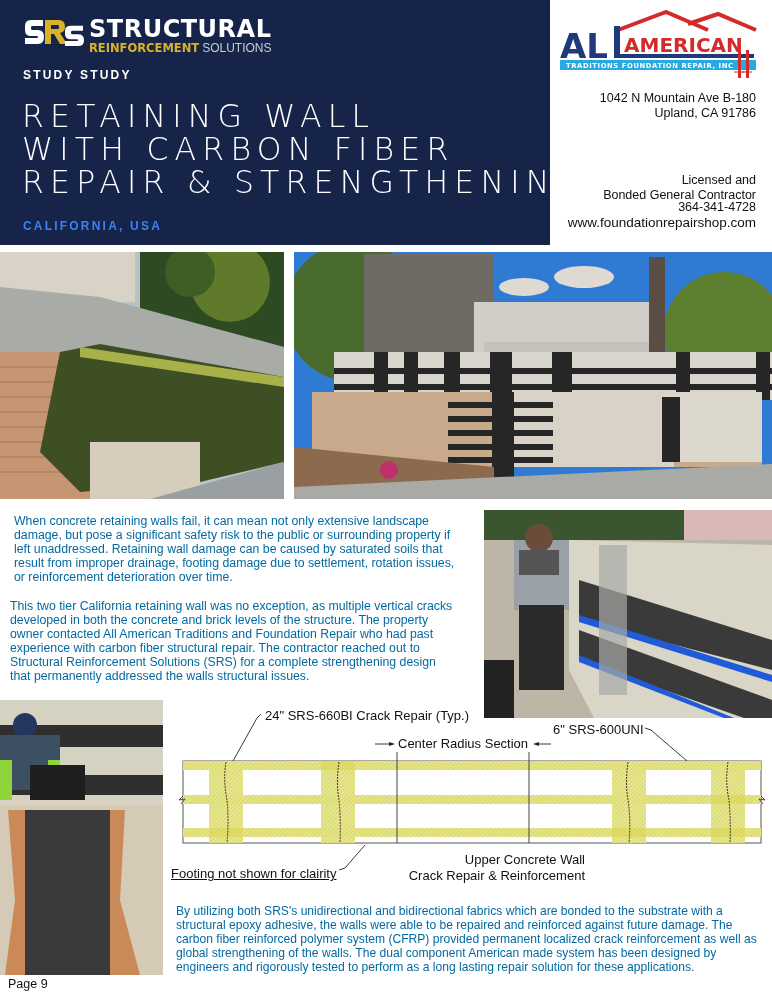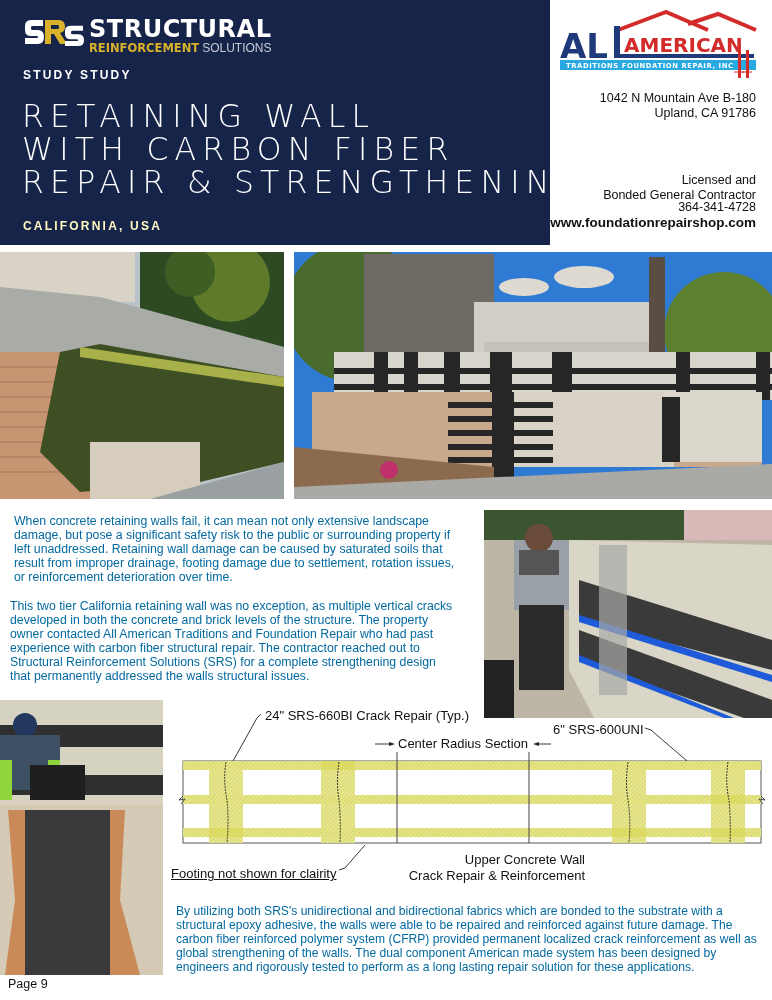--- a/index.html
+++ b/index.html
@@ -15,29 +15,29 @@
   .srs-mark { width: 62px; height: 36px; position: relative; }
   .srs-words { margin-left: 4px; display: flex; flex-direction: column; line-height: 1; }
   .srs-words .w1 { color: #ffffff; font-weight: 900; font-size: 24px; letter-spacing: 0.5px; font-family: "DejaVu Sans", sans-serif; }
   .srs-words .w2 { margin-top: 1px; font-size: 11.5px; }
   .srs-words .w2 .gold { color: #d9b12a; font-weight: 900; font-family: "DejaVu Sans", sans-serif; }
   .srs-words .w2 .light { color: #c9ccd6; font-weight: 400; margin-left: 3px; font-size: 12px; }
 
   .case-study { position: absolute; left: 23px; top: 68px; color: #ffffff; font-size: 12px; font-weight: 700; letter-spacing: 2.2px; }
   .title { position: absolute; left: 22px; top: 100px; color: #ffffff; font-size: 31.5px; font-weight: 300; letter-spacing: 6.2px; line-height: 33px; font-family: "DejaVu Sans", sans-serif; font-weight: 200; }
   .title div { white-space: nowrap; }
-  .location { position: absolute; left: 23px; top: 219px; color: #fef9c3; font-size: 12px; font-weight: 700; letter-spacing: 2.2px; }
+  .location { position: absolute; left: 23px; top: 219px; color: #3b82f6; font-size: 12px; font-weight: 700; letter-spacing: 2.2px; }
 
   
   .aa-logo { position: absolute; left: 558px; top: 10px; width: 205px; height: 70px; }
   .contact { position: absolute; right: 16px; text-align: right; font-size: 12.5px; line-height: 15px; color: #111; }
   .addr { top: 91px; }
   .lic { top: 139px; margin-top: 34px; }
   .phone { top: 200px; }
-  .web { top: 215px; font-size: 13.5px; font-weight: 700; right: 16px; }
+  .web { top: 215px; font-size: 13.5px; font-weight: 400; right: 16px; }
 
   
   .photo { position: absolute; overflow: hidden; }
   .photo svg { display: block; width: 100%; height: 100%; }
 
   
   .para { position: absolute; font-size: 12.3px; line-height: 14px; color: #0369a1; }
   .p1 { left: 14px; top: 514px; width: 445px; }
   .p2 { left: 10px; top: 599px; width: 445px; }
   .p3 { left: 176px; top: 904px; width: 592px; font-size: 12.1px; }

